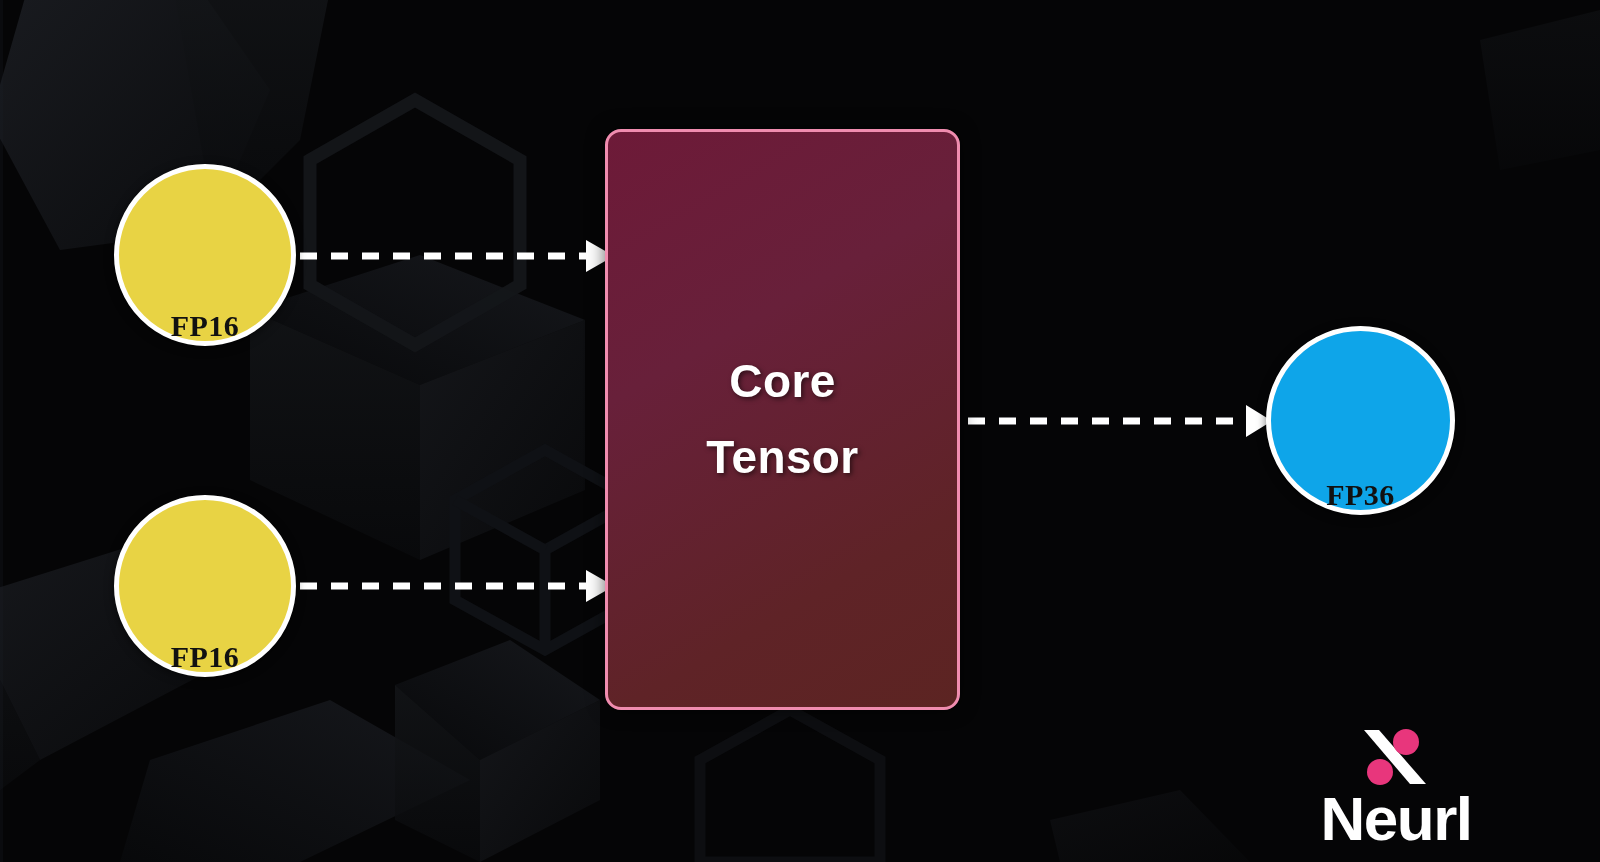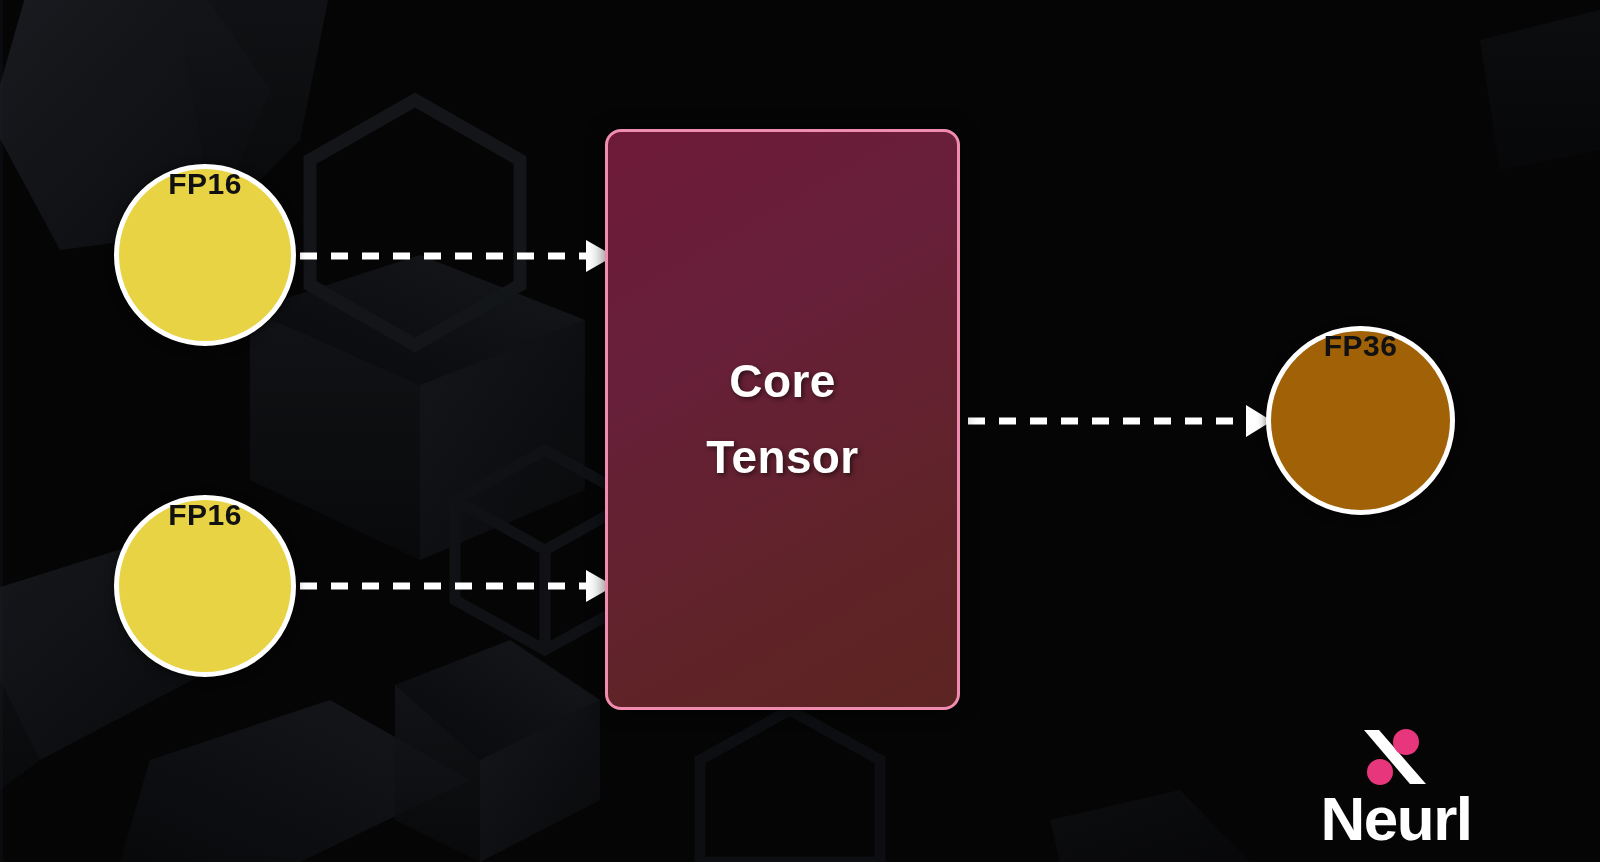--- a/index.html
+++ b/index.html
@@ -25,43 +25,44 @@
     pointer-events: none;
   }
 
   
   .node-circle {
     position: absolute;
     border-radius: 50%;
     border: 5px solid #ffffff;
     box-sizing: border-box;
     display: flex;
-    align-items: flex-start;
+    align-items: flex-end;
     justify-content: center;
     box-shadow: 0 2px 10px rgba(0,0,0,0.55);
+    font-family: Liberation Serif, serif;
   }
   .node-circle .node-label {
     font-size: 30px;
     font-weight: bold;
     color: #111111;
     letter-spacing: 0.5px;
     line-height: 1;
   }
 
   #node-fp16-a {
     left: 114px; top: 164px; width: 182px; height: 182px;
     background: #e8d344;
   }
   #node-fp16-b {
     left: 114px; top: 495px; width: 182px; height: 182px;
     background: #e8d344;
   }
   #node-fp36 {
     left: 1266px; top: 326px; width: 189px; height: 189px;
-    background: #a16207;
+    background: #0ea5e9;
   }
 
   
   #node-tensor-core {
     position: absolute;
     left: 605px; top: 129px;
     width: 355px; height: 581px;
     box-sizing: border-box;
     border: 3px solid #f08caf;
     border-radius: 16px;

